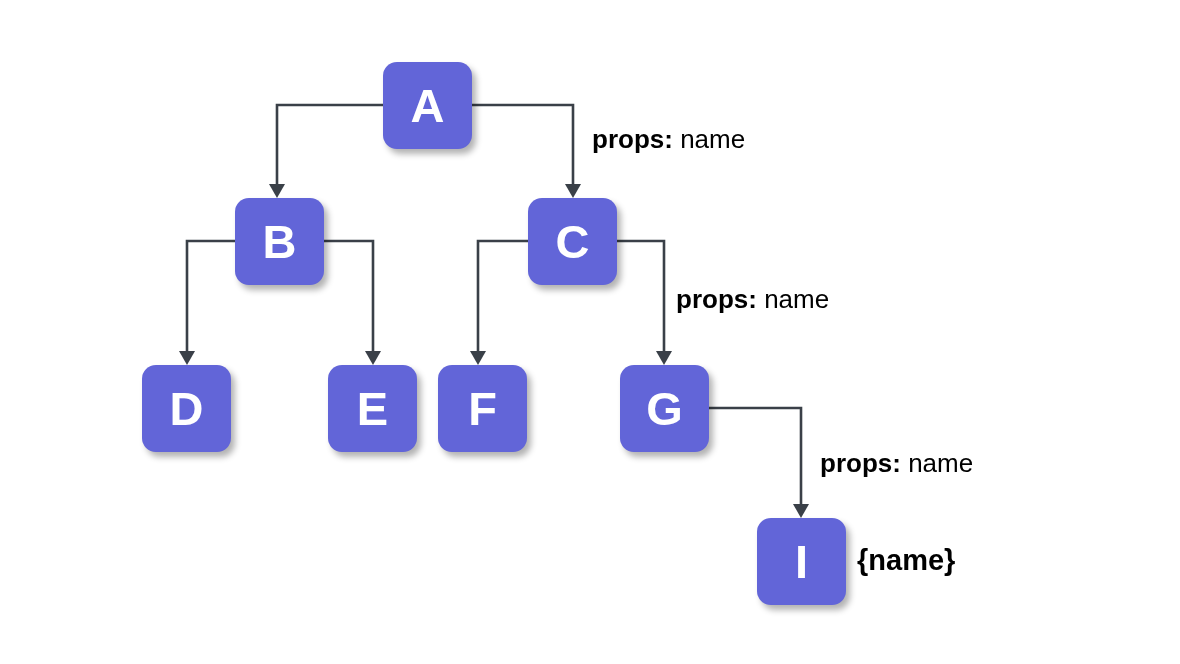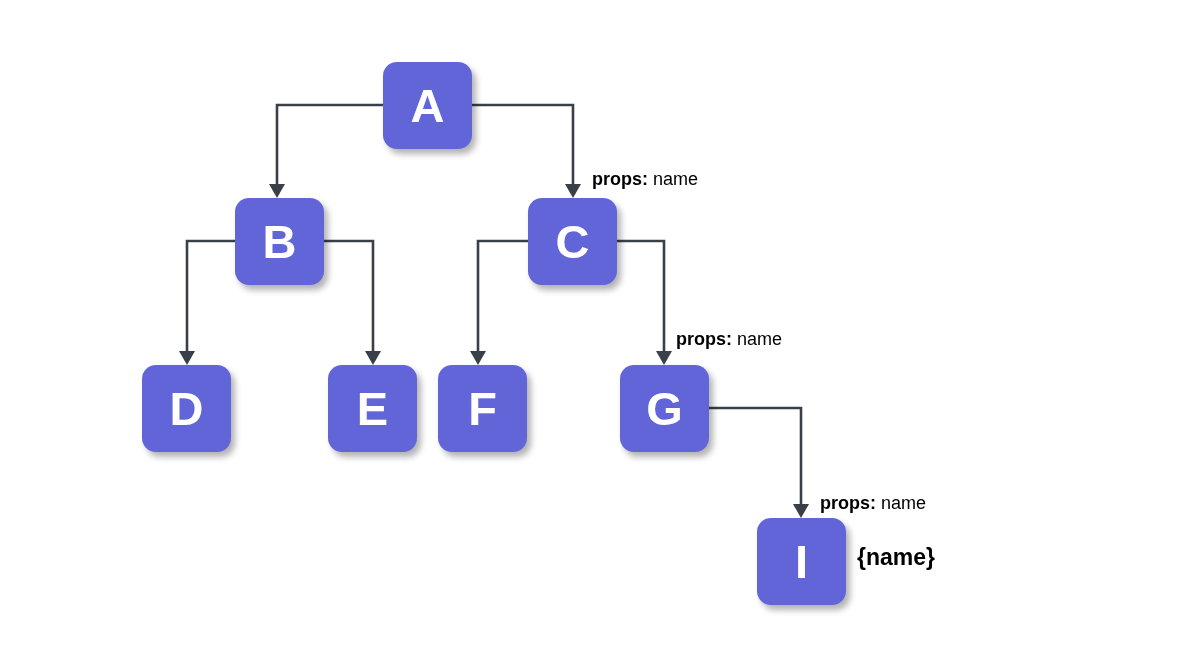--- a/index.html
+++ b/index.html
@@ -42,37 +42,36 @@
     font-family: "Liberation Sans", sans-serif;
     font-weight: bold;
     font-size: 47px;
     line-height: 1;
     letter-spacing: 0px;
     user-select: none;
   }
   .props-label {
     position: absolute;
     font-family: "Liberation Sans", sans-serif;
-    font-size: 18px;
+    font-size: 26px;
     color: #000000;
     white-space: nowrap;
     z-index: 4;
     line-height: 1;
-    margin-top: 44px;
   }
   .props-label .k {
     font-weight: bold;
   }
   .props-label .v {
     font-weight: normal;
   }
   .binding-label {
     position: absolute;
     font-family: "Liberation Sans", sans-serif;
-    font-size: 23px;
+    font-size: 29px;
     font-weight: bold;
     color: #000000;
     white-space: nowrap;
     z-index: 4;
     line-height: 1;
     text-align: center;
   }
 </style>
 </head>
 <body>

